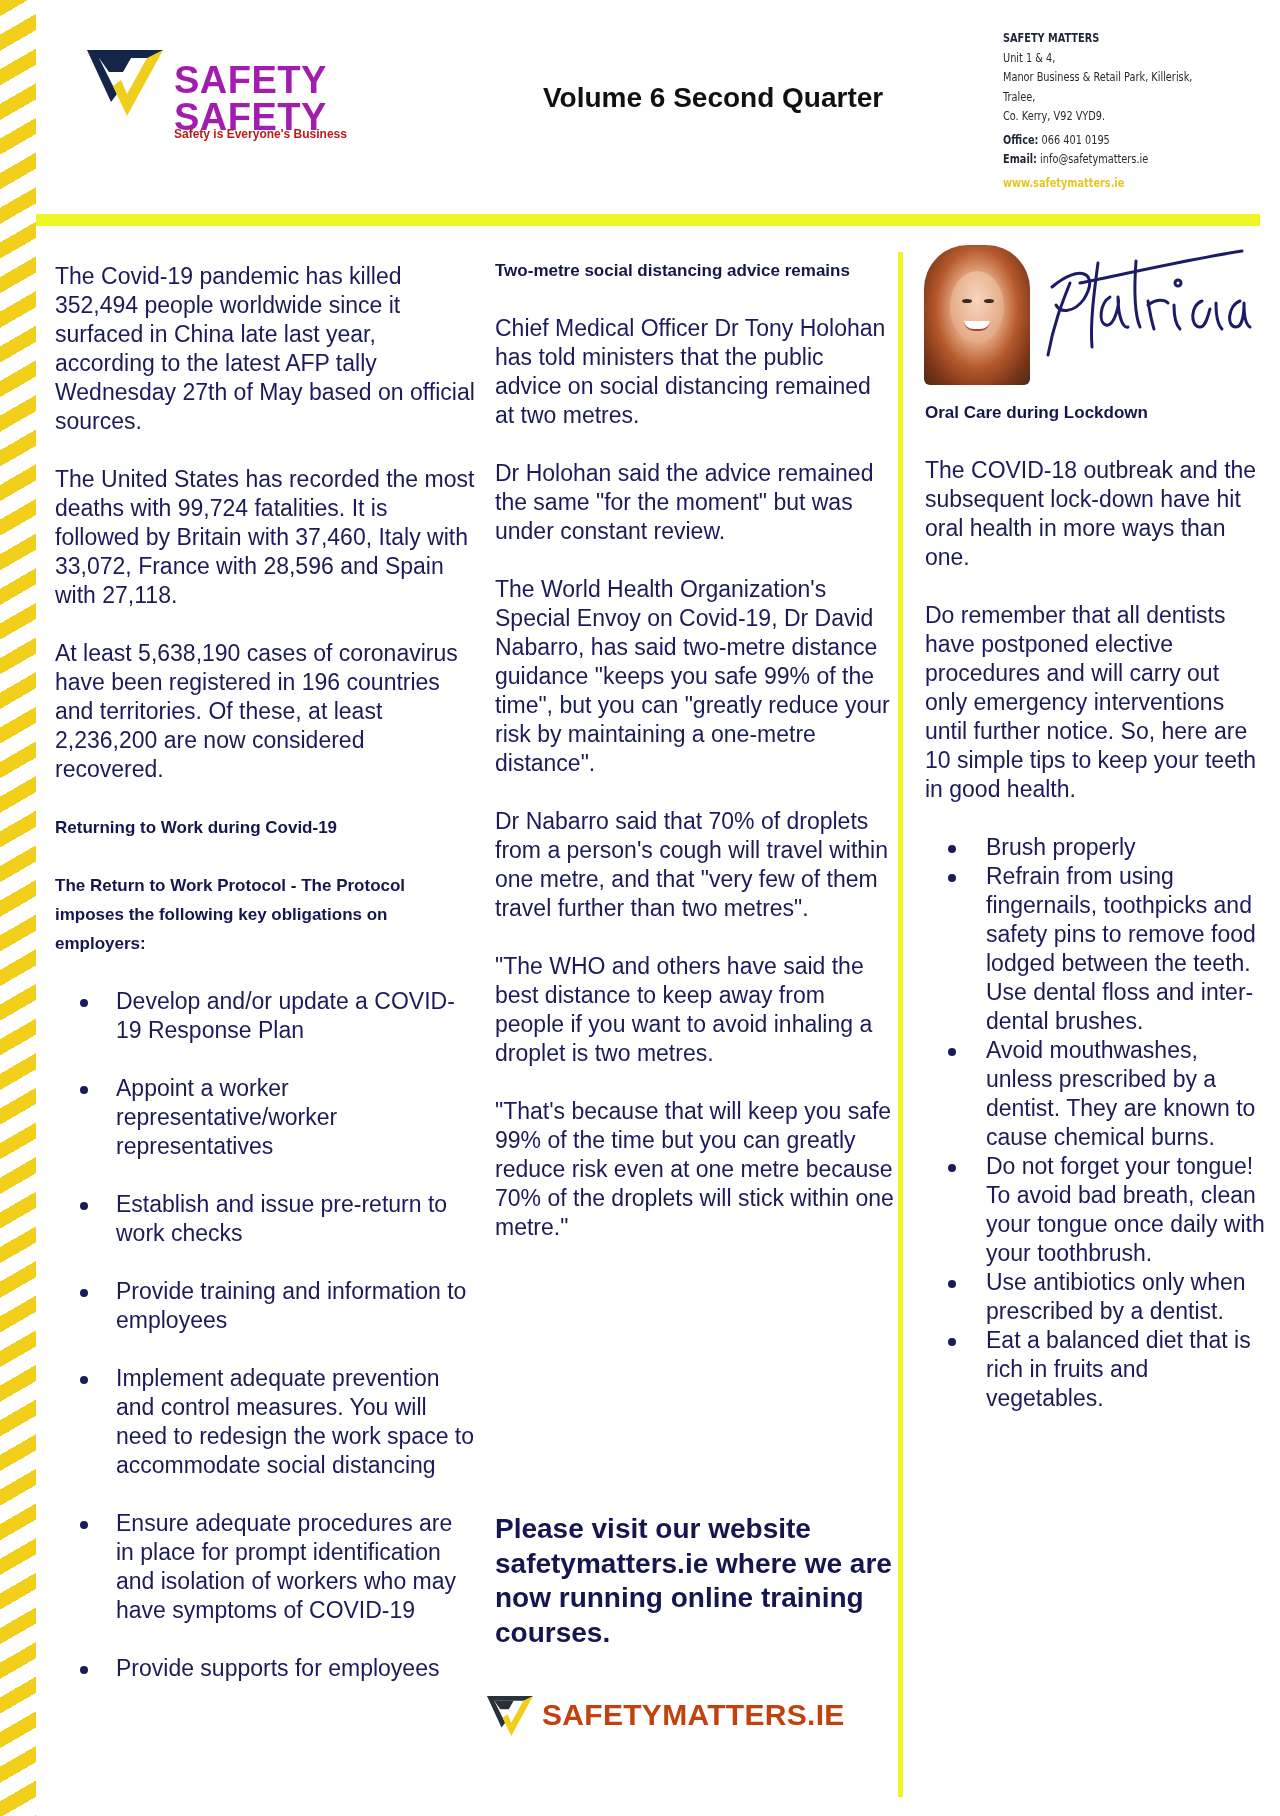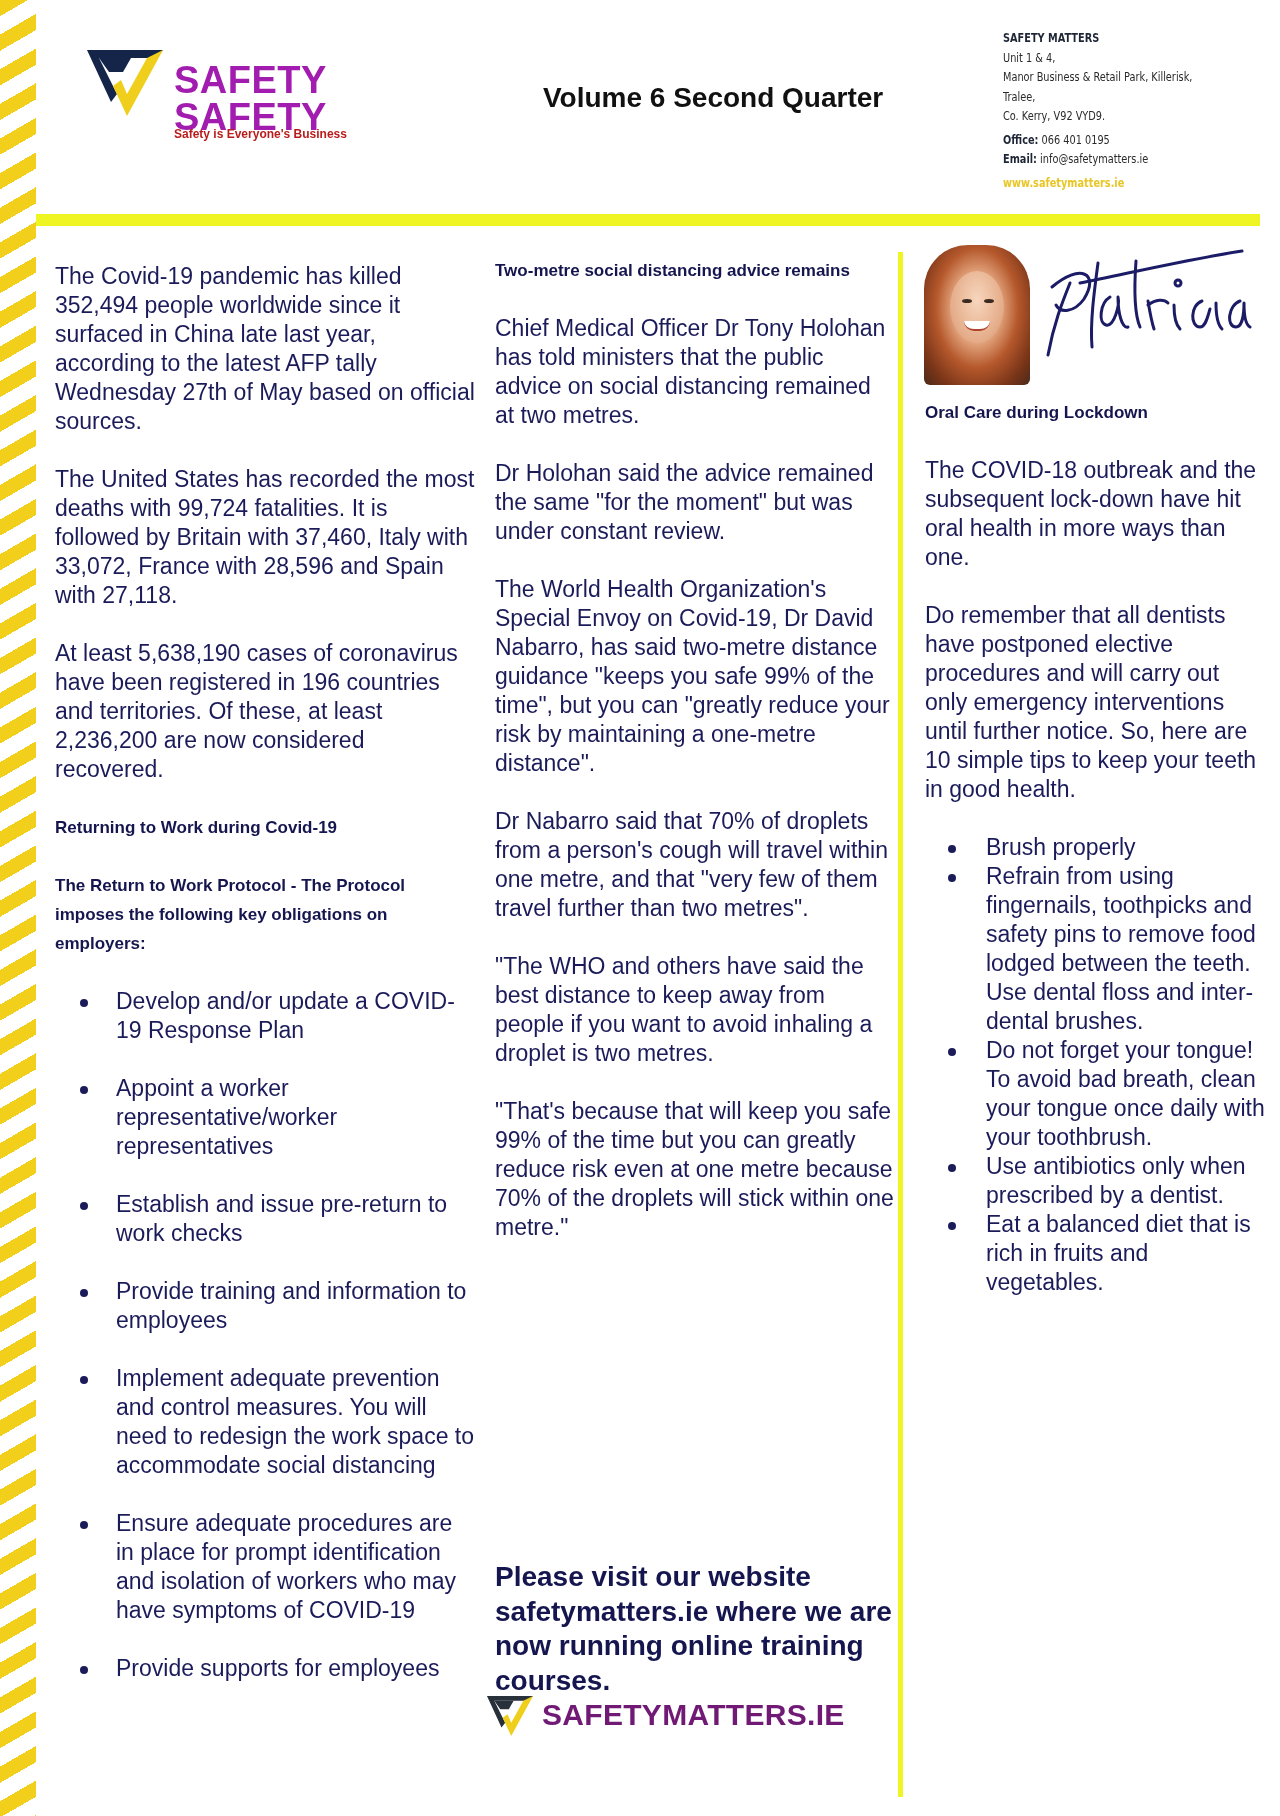--- a/index.html
+++ b/index.html
@@ -37,25 +37,25 @@
   .obl-list { list-style: none; margin-top: 0; }
   .obl-list li { position: relative; padding-left: 61px; margin-bottom: 29px; }
   .obl-list li::before { content: ""; position: absolute; left: 25px; top: 12px; width: 8px; height: 8px; border-radius: 50%; background: #1b1b5a; }
 
   .tips-list { list-style: none; }
   .tips-list li { position: relative; padding-left: 61px; }
   .tips-list li::before { content: ""; position: absolute; left: 23px; top: 12px; width: 8px; height: 8px; border-radius: 50%; background: #1b1b5a; }
 
   .col-divider { position: absolute; left: 898px; top: 252px; width: 5px; height: 1545px; background: #eef523; }
 
-  .promo { position: absolute; left: 495px; top: 1512px; width: 410px; font-size: 28px; line-height: 34.5px; font-weight: 700; color: #15154f; margin-top: 48px; }
+  .promo { position: absolute; left: 495px; top: 1512px; width: 410px; font-size: 28px; line-height: 34.5px; font-weight: 700; color: #15154f; }
 
   .footer-logo { position: absolute; left: 486px; top: 1696px; width: 420px; height: 46px; }
   .footer-logo .mark { position: absolute; left: 0; top: 0; width: 48px; height: 40px; }
-  .footer-logo .word { position: absolute; left: 56px; top: 2px; font-size: 30px; font-weight: 700; color: #701a75; letter-spacing: 0.3px; white-space: nowrap; }
+  .footer-logo .word { position: absolute; left: 56px; top: 2px; font-size: 30px; font-weight: 700; color: #c2410c; letter-spacing: 0.3px; white-space: nowrap; }
 
   .author-photo { position: absolute; left: 924px; top: 245px; width: 106px; height: 140px; border-radius: 44px 44px 6px 6px; overflow: hidden; background: radial-gradient(ellipse at 50% 45%, #f0c6a6 0%, #e3a47d 32%, #b5582c 55%, #7a3518 80%, #4a2a1a 100%); }
   .author-photo .face { position: absolute; left: 26px; top: 26px; width: 54px; height: 72px; border-radius: 50%; background: radial-gradient(ellipse at 50% 40%, #f7d6bd, #e4ab88 70%, #c7794f); }
   .author-photo .smile { position: absolute; left: 40px; top: 76px; width: 26px; height: 10px; border-radius: 0 0 13px 13px; background: #ffffff; border-bottom: 2px solid #b0432d; }
   .author-photo .eye { position: absolute; top: 54px; width: 10px; height: 4px; border-radius: 50%; background: #3c2a20; }
   .signature { position: absolute; left: 1040px; top: 243px; width: 212px; height: 118px; }
 
   .oral-heading { margin-top: 148px; }
 </style>
 </head>
@@ -152,17 +152,18 @@
   <path d="M200 58 C 188 62, 186 84, 196 84 C 202 84, 204 72, 204 60 C 204 72, 206 82, 210 84"></path>
 </svg>
 
 <div class="col col-right">
   <h3 class="oral-heading">Oral Care during Lockdown</h3>
   <p>The COVID-18 outbreak and the subsequent lock-down have hit oral health in more ways than one.</p>
   <p>Do remember that all dentists have postponed elective procedures and will carry out only emergency interventions until further notice. So, here are 10 simple tips to keep your teeth in good health.</p>
   <ul class="tips-list">
     <li>Brush properly</li>
     <li>Refrain from using fingernails, toothpicks and safety pins to remove food lodged between the teeth. Use dental floss and inter-dental brushes.</li>
+    <li>Avoid mouthwashes, unless prescribed by a dentist. They are known to cause chemical burns.</li>
     <li>Do not forget your tongue! To avoid bad breath, clean your tongue once daily with your toothbrush.</li>
     <li>Use antibiotics only when prescribed by a dentist.</li>
     <li>Eat a balanced diet that is rich in fruits and vegetables.</li>
   </ul>
 </div>
 
 </body></html>

